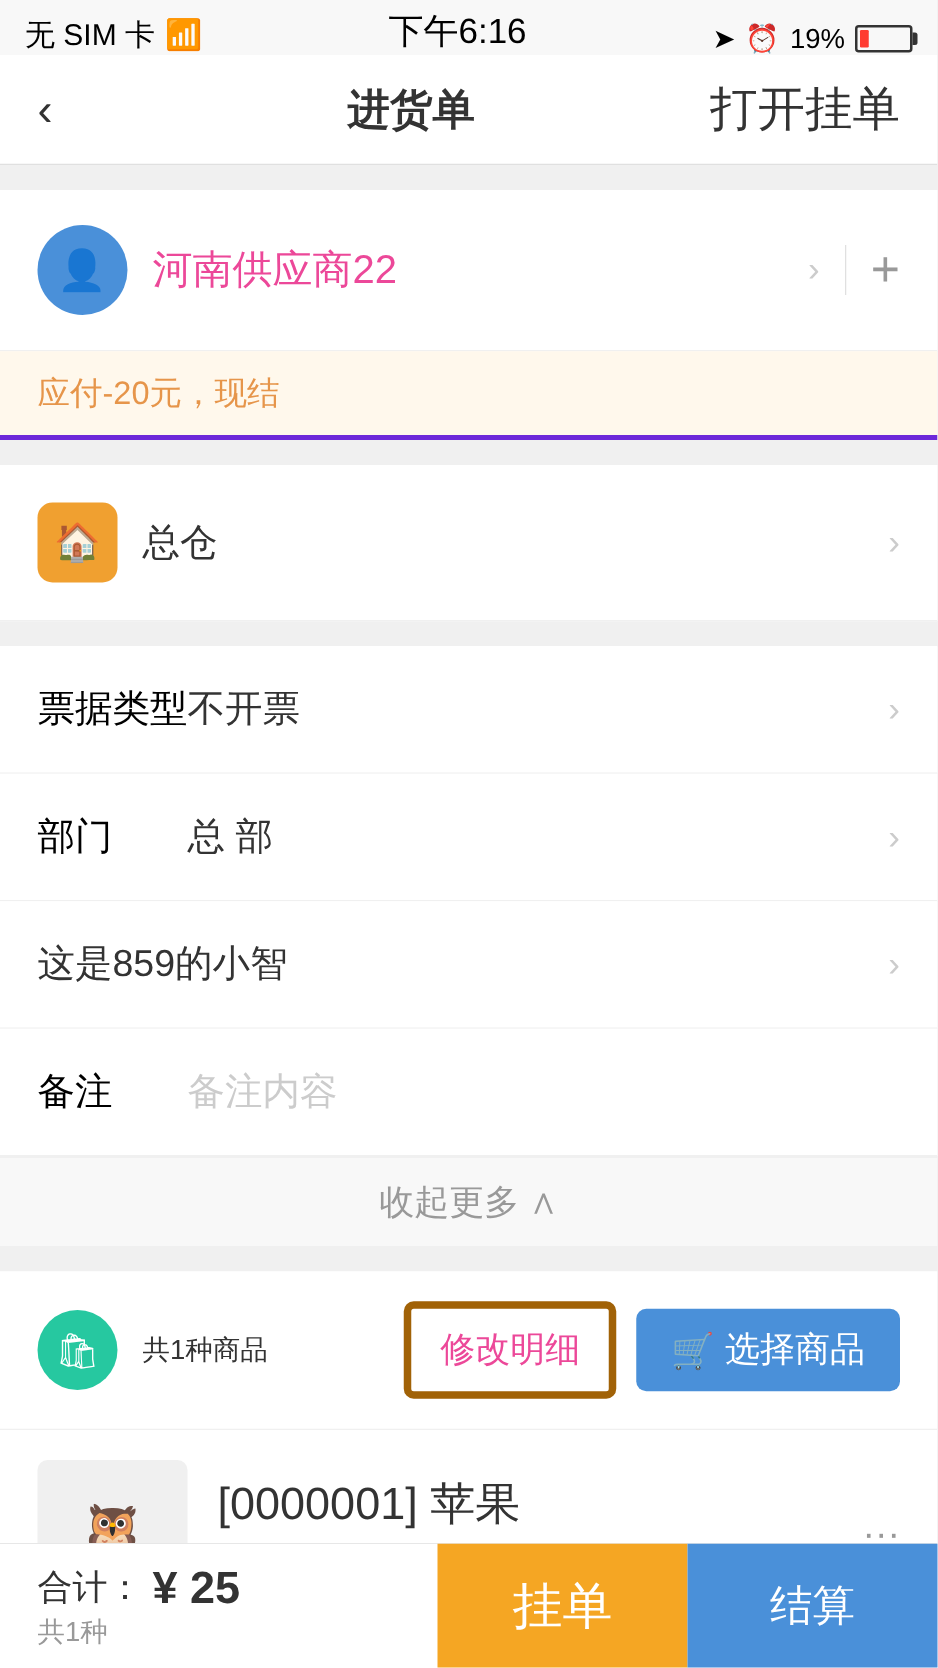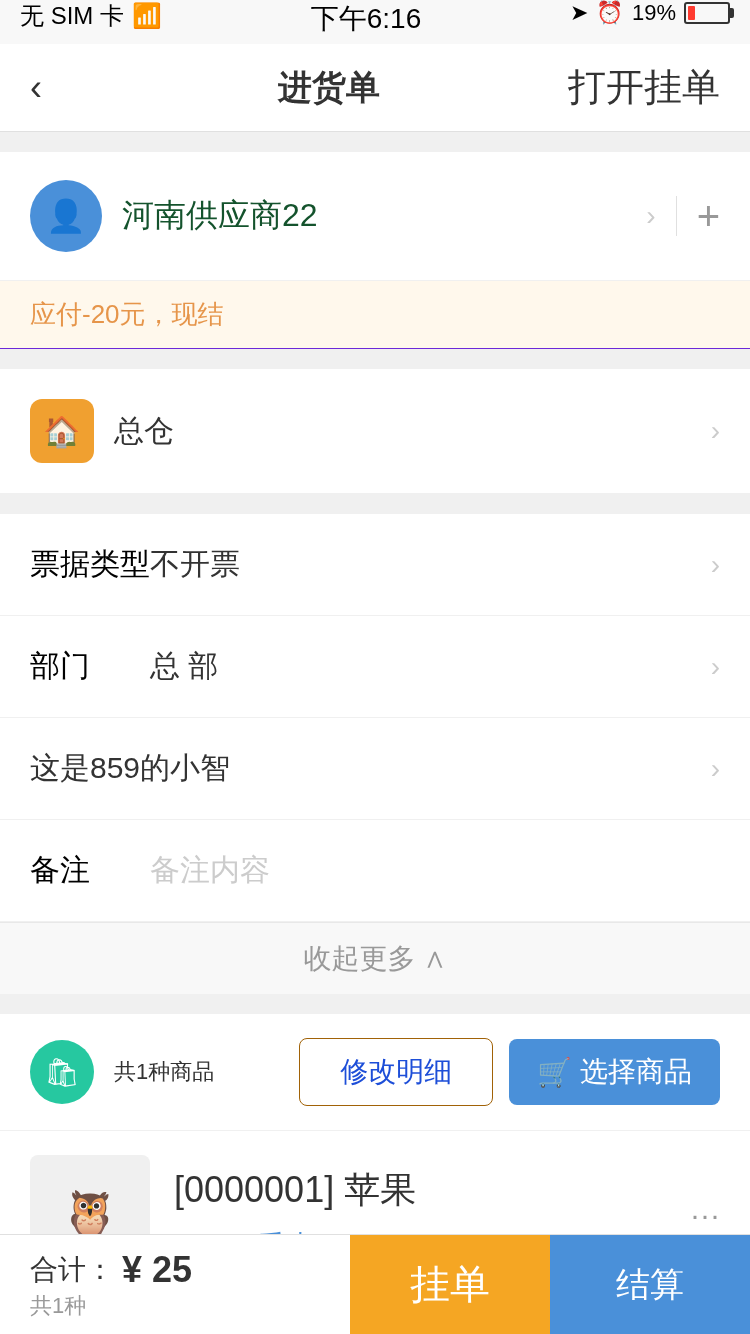--- a/index.html
+++ b/index.html
@@ -12,21 +12,21 @@
       font-size: 28px;
       color: #333;
     }
 
     
     .status-bar {
       width: 750px;
       height: 44px;
       background: #f8f8f8;
       display: flex;
-      align-items: flex-start;
+      align-items: flex-end;
       justify-content: space-between;
       padding: 0 20px;
       font-size: 24px;
       color: #000;
     }
     .status-left { display: flex; align-items: center; gap: 8px; }
     .status-center { font-size: 28px; font-weight: 500; }
     .status-right { display: flex; align-items: center; gap: 8px; font-size: 22px; }
     .battery {
       width: 46px; height: 22px; border: 2px solid #333; border-radius: 3px;
@@ -91,39 +91,39 @@
     .supplier-avatar {
       width: 72px; height: 72px; border-radius: 50%;
       background: #4a90d9;
       display: flex; align-items: center; justify-content: center;
       color: #fff; font-size: 32px; flex-shrink: 0;
       margin-right: 20px;
     }
     .supplier-name {
       flex: 1;
       font-size: 32px;
-      color: #14532d;
+      color: #ec4899;
     }
     .supplier-chevron {
       color: #ccc; font-size: 28px; margin-right: 20px;
     }
     .divider-v {
       width: 1px; height: 40px; background: #e0e0e0; margin-right: 20px;
     }
     .supplier-plus {
       font-size: 40px; color: #999; cursor: pointer;
     }
 
     
     .alert-bar {
       background: #fff8ec;
       padding: 16px 30px;
       font-size: 26px;
       color: #e6954a;
-      border-bottom: 1px solid #6d28d9;
+      border-bottom: 4px solid #6d28d9;
     }
 
     
     .form-row {
       display: flex;
       align-items: center;
       padding: 30px;
       background: #fff;
       border-bottom: 1px solid #f0f0f0;
       position: relative;
@@ -180,24 +180,24 @@
       display: flex; align-items: center; justify-content: center;
       margin-right: 20px; flex-shrink: 0;
       font-size: 28px; color: #fff;
     }
     .product-count {
       flex: 1;
       font-size: 22px;
       color: #333;
     }
     .btn-outline {
-      border: 1px solid #a16207;
-      color: #1d4ed8;
-      background: #fff;
-      padding: 14px 40px;
+      border: 6px solid #a16207;
+      color: #ec4899;
+      background: #fff;
+      padding: 14px 23px;
       border-radius: 8px;
       font-size: 28px;
       cursor: pointer;
       margin-right: 16px;
     }
     .btn-blue {
       background: #4a90d9;
       color: #fff;
       border: none;
       padding: 14px 28px;

